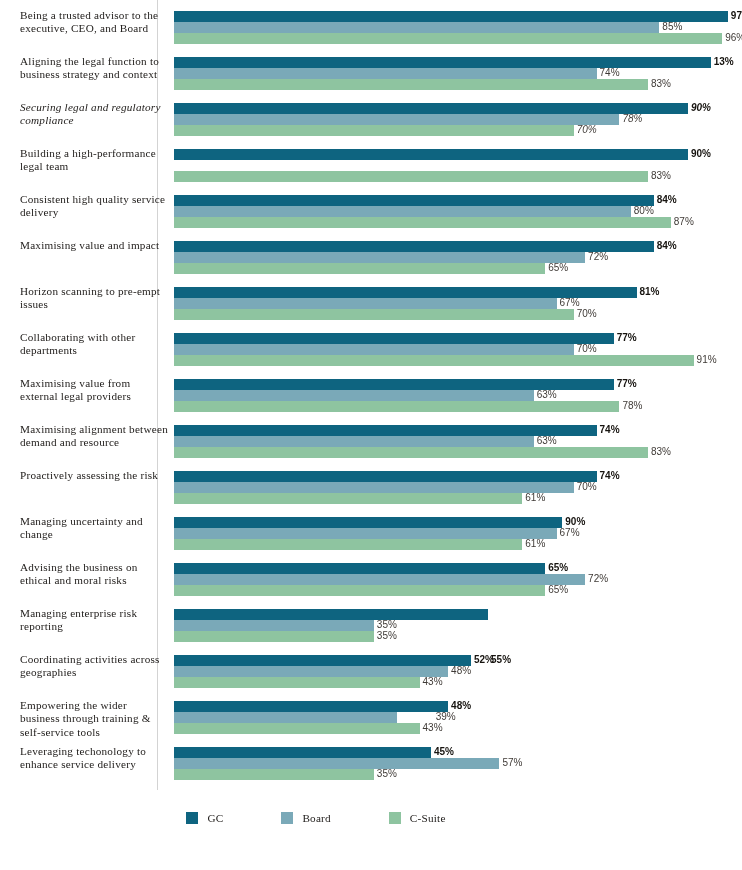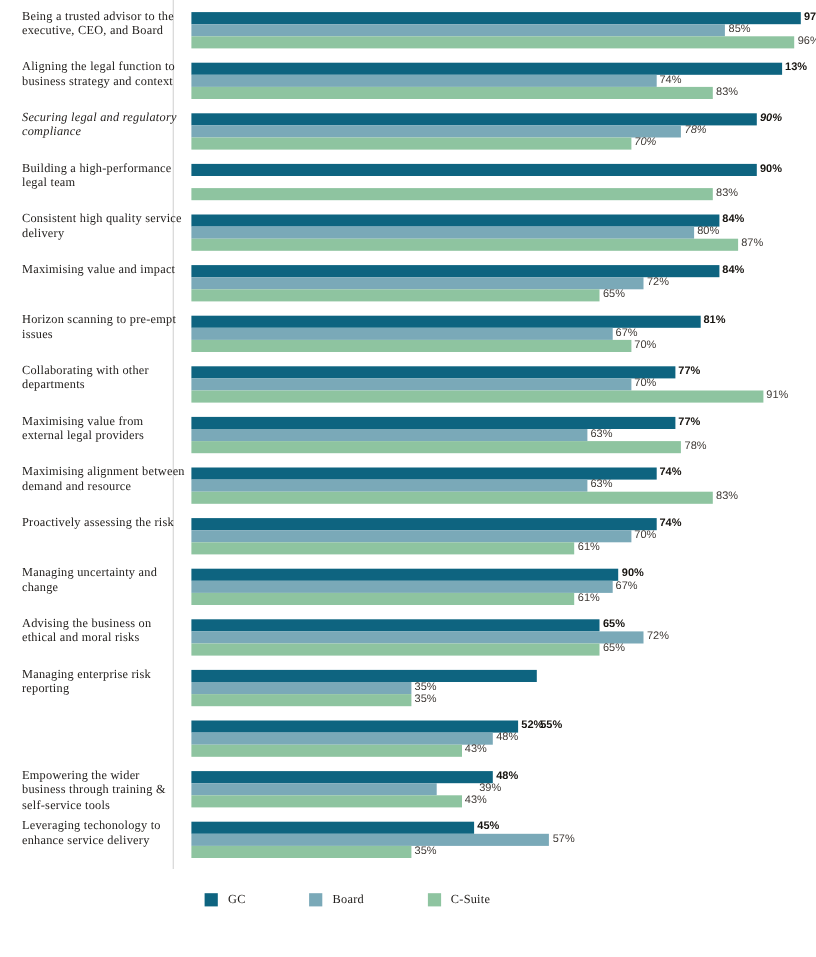--- a/index.html
+++ b/index.html
@@ -367,20 +367,21 @@
               <div class="bar bar-board" style="width: 199.85px;"></div>
               <span class="val" style="left: 202.85px;">35%</span>
             </div>
             <div class="bar-row">
               <div class="bar bar-csuite" style="width: 199.85px;"></div>
               <span class="val" style="left: 202.85px;">35%</span>
             </div>
           </div>
         </div>
         <div class="group" style="top: 655px;">
+          <div class="cat-label">Coordinating activities across geographies</div>
           <div class="bars">
             <div class="bar-row">
               <div class="bar bar-gc" style="width: 296.92px;"></div>
               <span class="val val-gc" style="left: 299.92px;">52%</span>
             </div>
             <div class="bar-row">
               <div class="bar bar-board" style="width: 274.08px;"></div>
               <span class="val" style="left: 277.08px;">48%</span>
             </div>
             <div class="bar-row">

